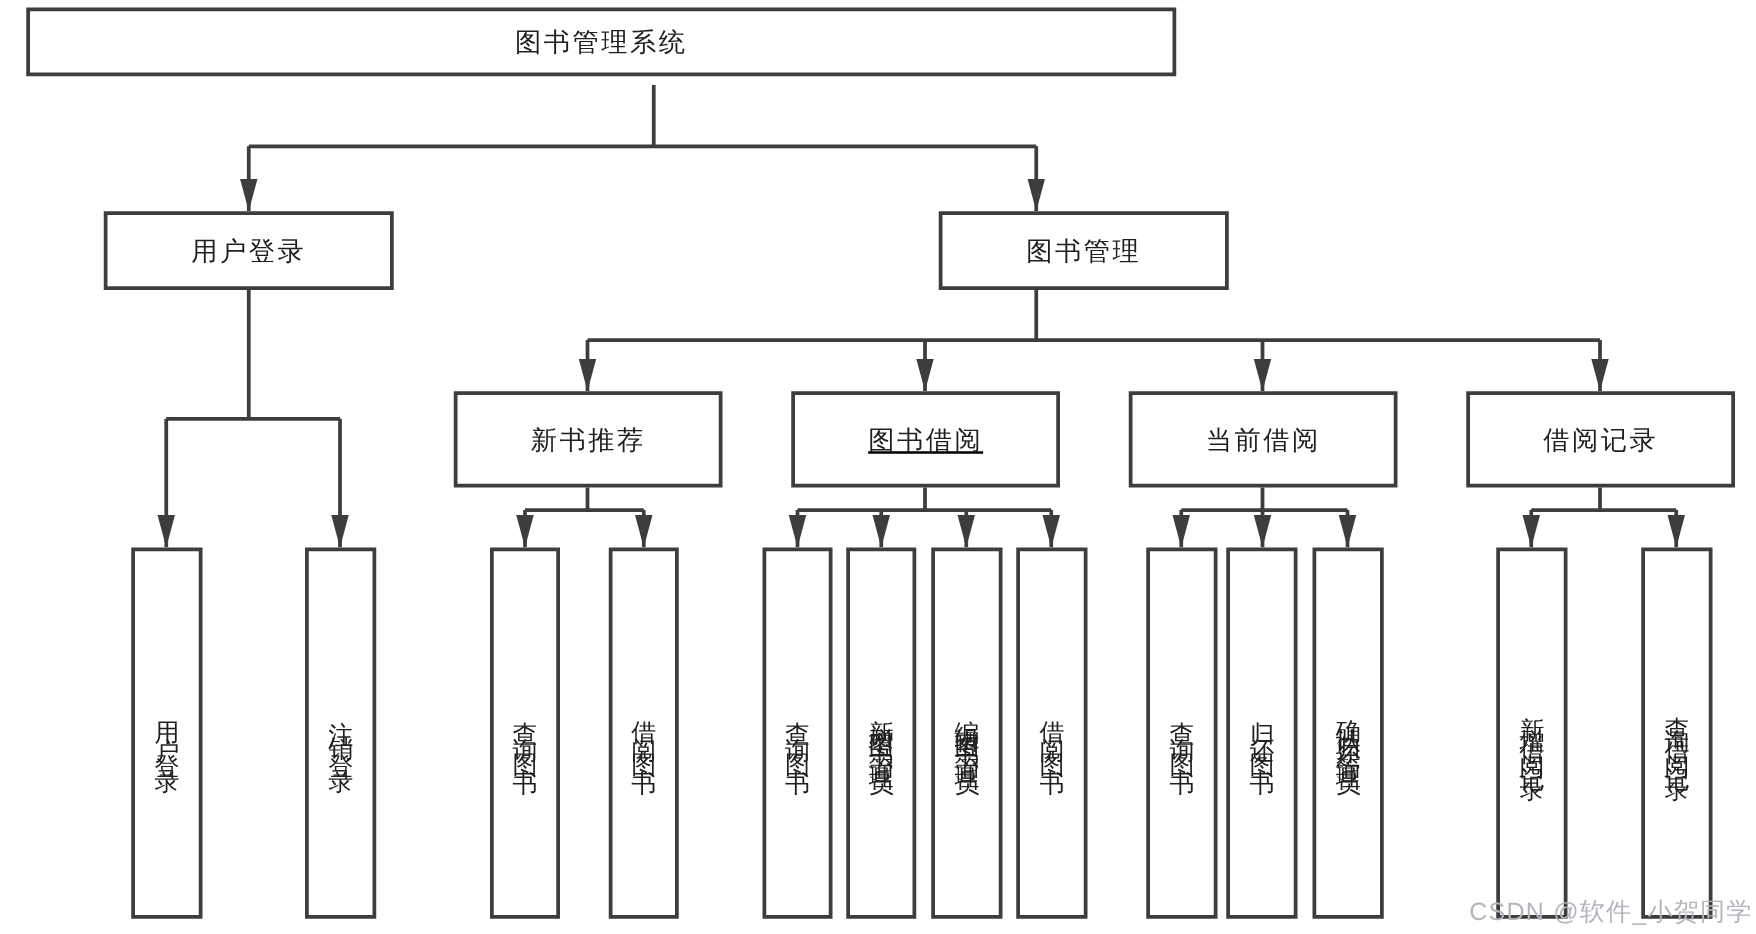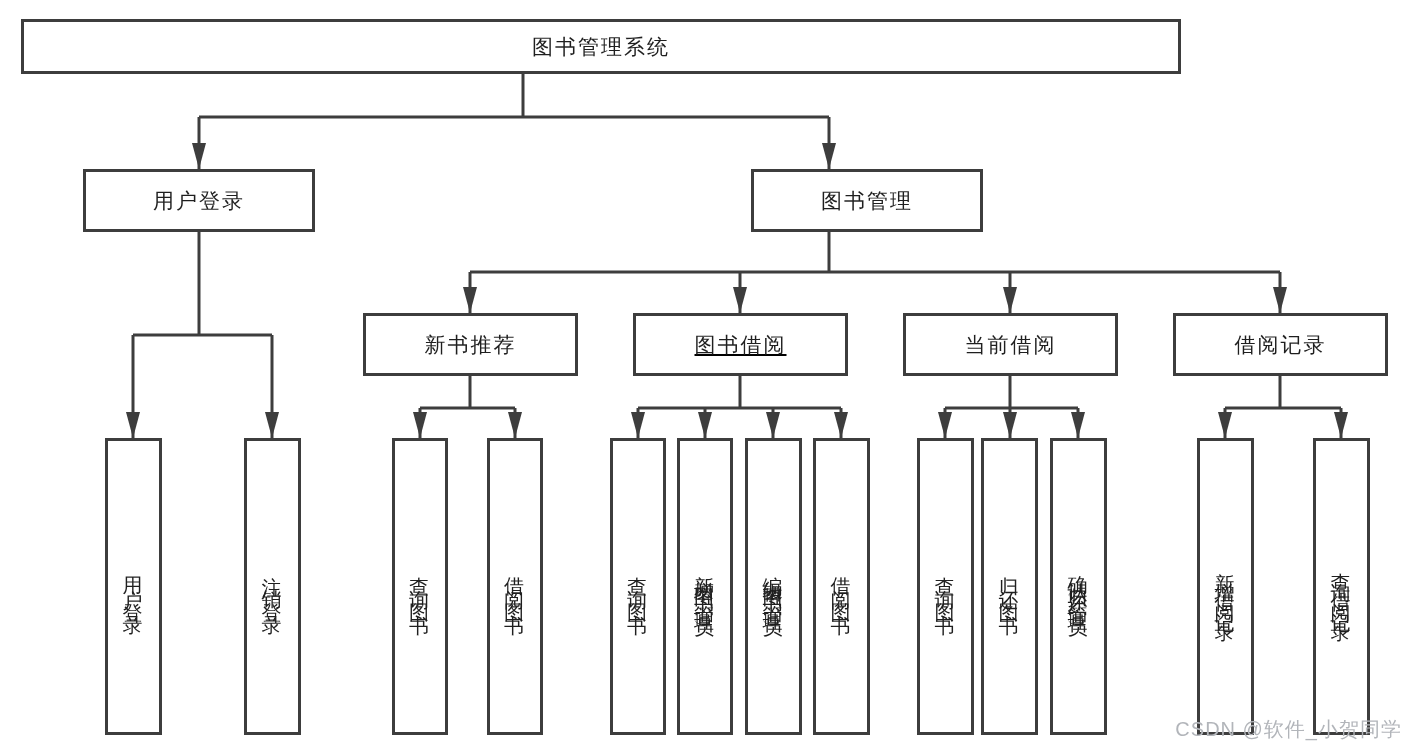--- a/index.html
+++ b/index.html
@@ -46,26 +46,26 @@
     color: var(--ink);
     font-size: 20px;
     writing-mode: vertical-rl;
     text-orientation: mixed;
     white-space: nowrap;
   }
   .chars4 { letter-spacing: 13px; }
   .chars6 { letter-spacing: 10px; }
   .chars9 { letter-spacing: 6px; }
   
-  .n-root  { left: 21px;  top: 19px;  width: 1160px; height: 55px; }
+  .n-root  { left: 21px;  top: 6px;  width: 920px; height: 55px; }
   
   .n-login { left: 83px;  top: 169px; width: 232px;  height: 63px; }
   .n-mgmt  { left: 713px; top: 169px; width: 232px;  height: 63px; margin-left: 38px; }
   
-  .n-l3 { top: 313px; width: 215px; height: 63px; }
+  .n-l3 { top: 313px; width: 215px; height: 77px; }
   .n-recommend { left: 363px; }
   .n-borrow    { left: 633px; text-decoration: underline; }
   .n-current   { left: 903px; }
   .n-records   { left: 1173px; }
   
   .n-leaf { top: 438px; width: 57px; height: 297px; }
   .x-105  { left: 105px; }
   .x-244  { left: 244px; }
   .x-392  { left: 392px; width: 56px; }
   .x-487  { left: 487px; width: 56px; }

